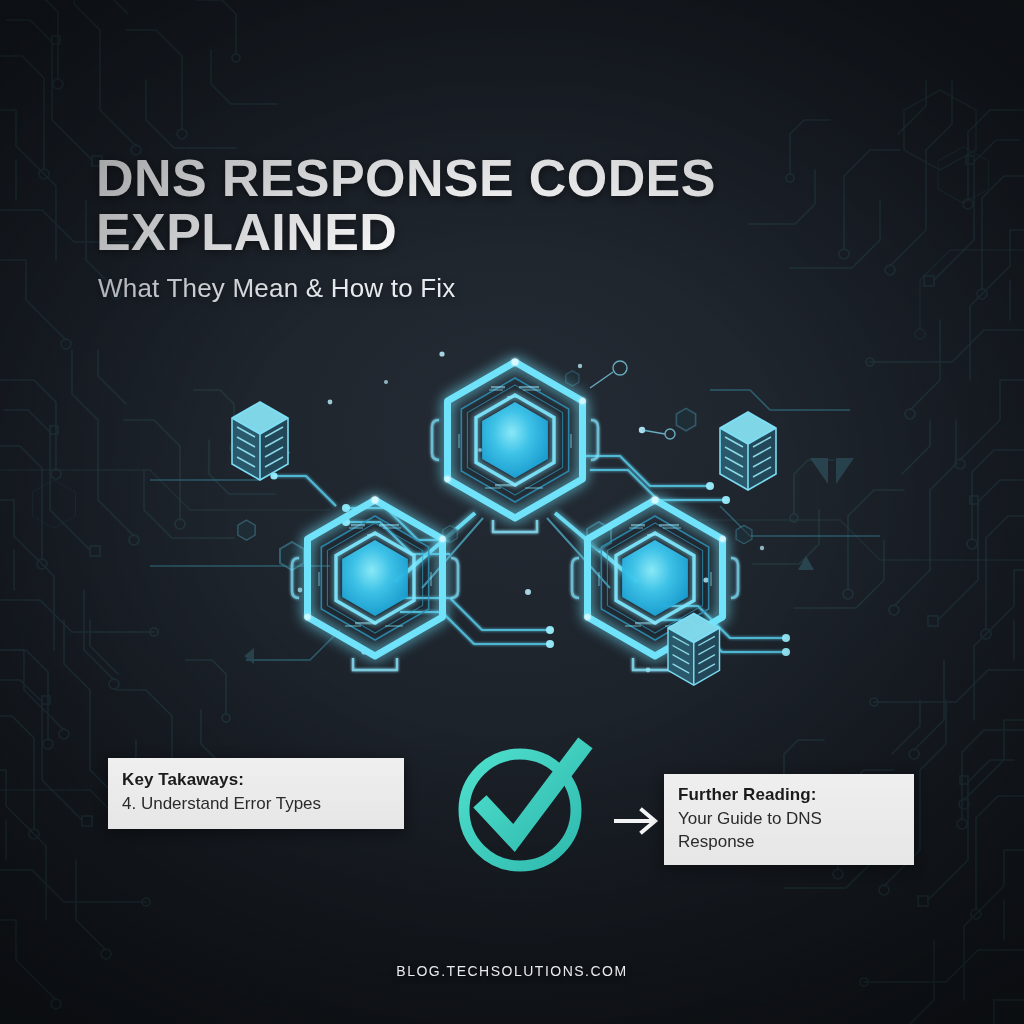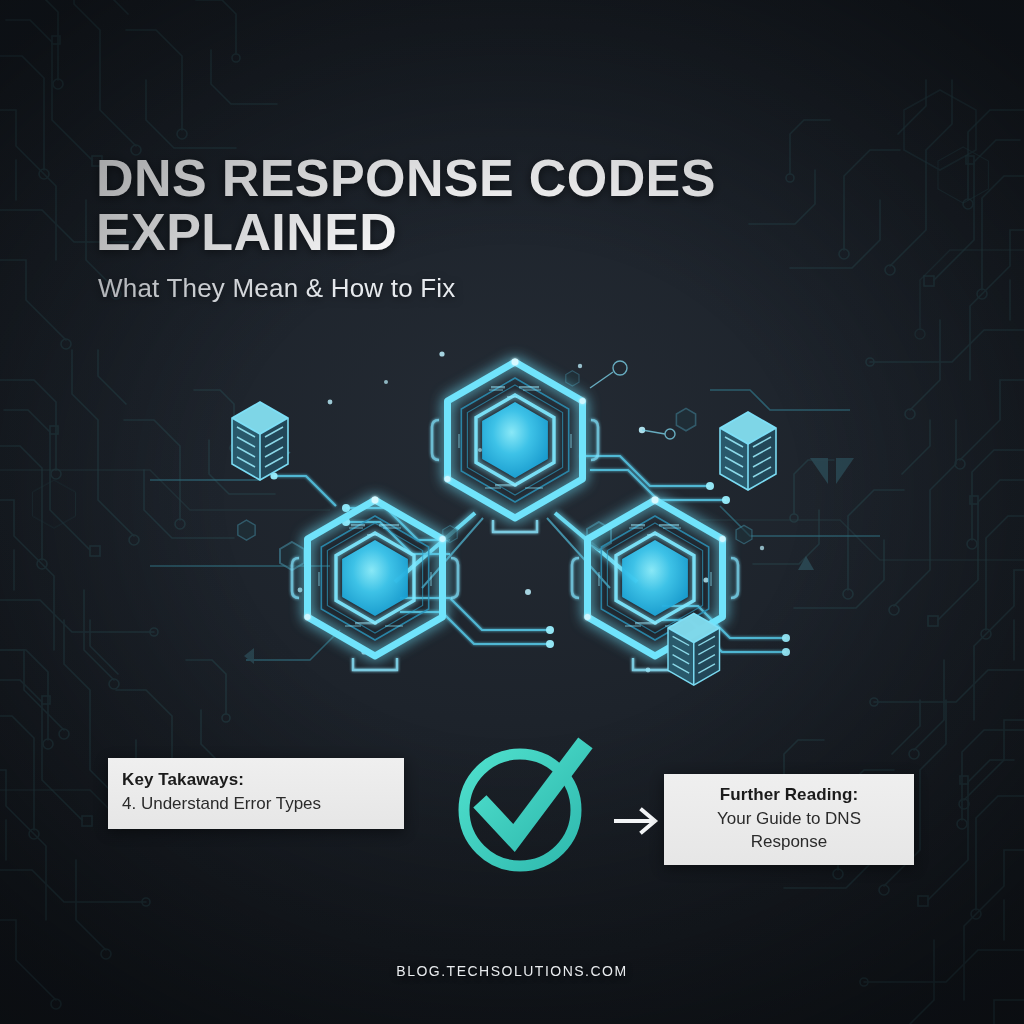--- a/index.html
+++ b/index.html
@@ -107,21 +107,20 @@
     width: 296px;
     padding: 12px 14px 14px 14px;
     box-sizing: border-box;
   }
   #reading-card {
     left: 664px;
     top: 48px;
     width: 250px;
     padding: 11px 14px 12px 14px;
     box-sizing: border-box;
-    text-align: center;
   }
 
   .check-badge {
     position: absolute;
     left: 452px;
     top: 8px;
     width: 150px;
     height: 148px;
   }
   .check-badge svg { display: block; width: 150px; height: 148px; }

